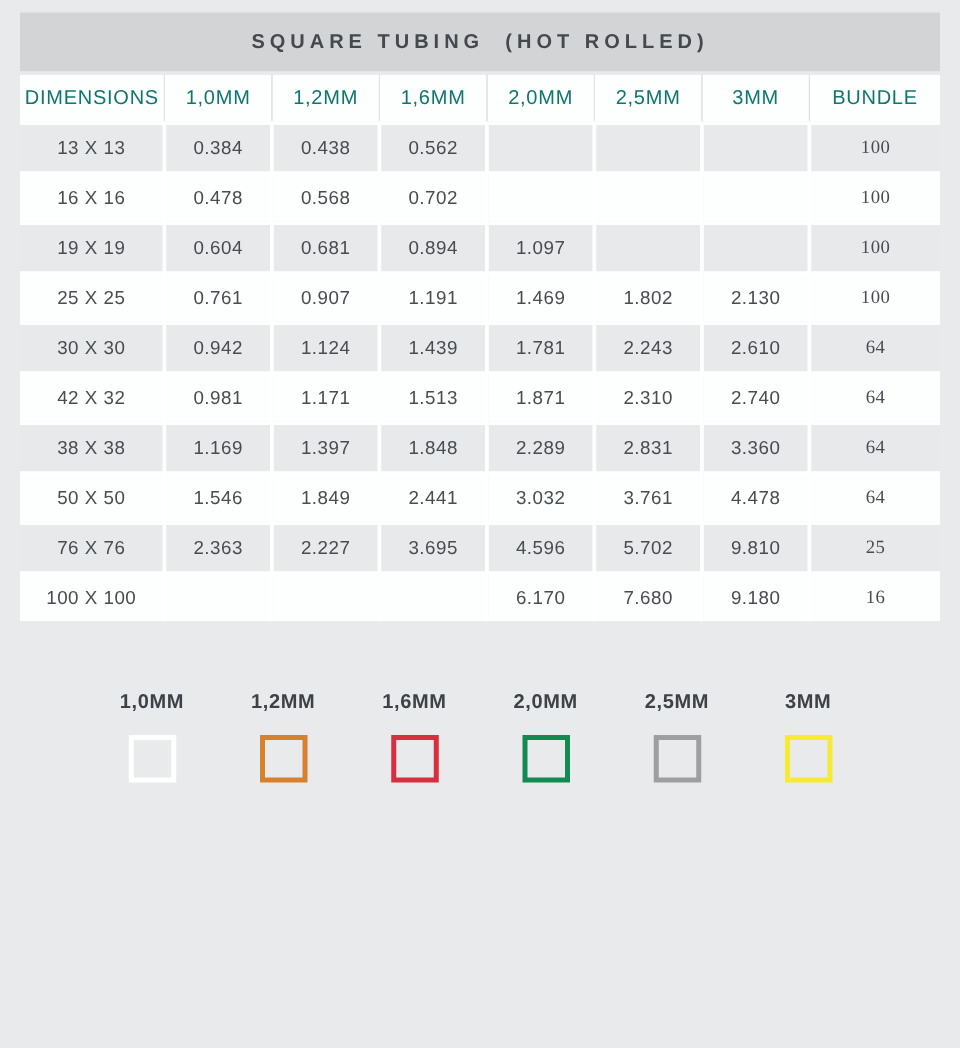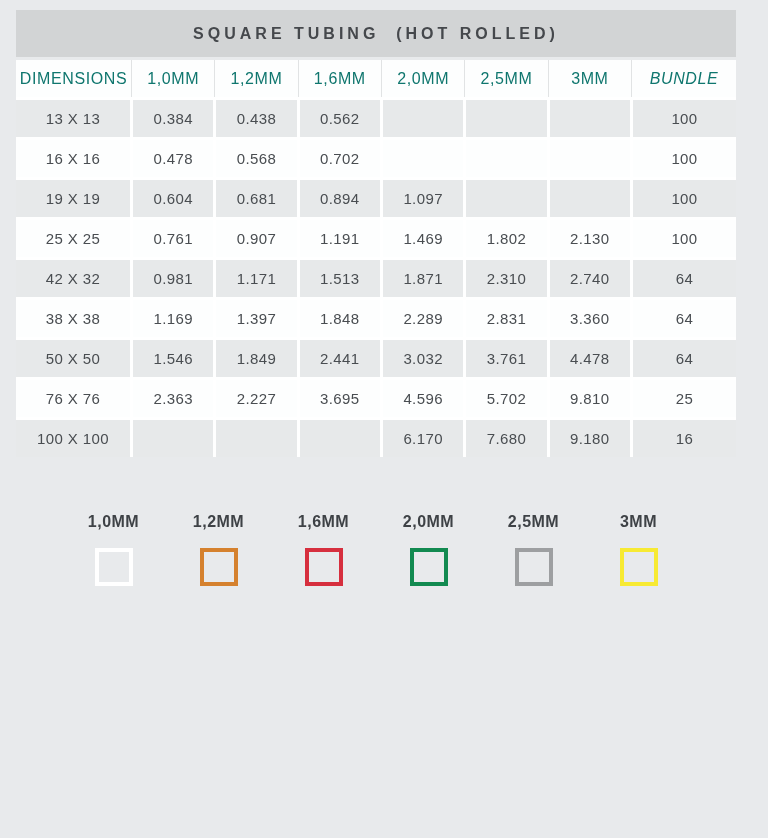--- a/index.html
+++ b/index.html
@@ -7,21 +7,21 @@
     padding: 0;
     background: #e8eaec;
     font-family: "Liberation Sans", sans-serif;
   }
   body {
     width: 768px;
     height: 838px;
     overflow: hidden;
   }
   .page {
-    padding: 10px 32px 0 16px;
+    padding: 10px 16px 0 16px;
   }
   
   .title-band {
     background: #d2d4d5;
     height: 47px;
     display: flex;
     align-items: center;
     justify-content: center;
     margin-bottom: 3px;
   }
@@ -49,30 +49,30 @@
     background: #fdfefe;
     font-size: 16px;
     font-weight: 400;
     color: #0f766e;
     letter-spacing: 0.6px;
     border-right: 1px solid #e1e3e4;
     border-bottom: 3px solid #ffffff;
   }
   thead th:last-child { border-right: none; }
   .col-dim    { width: 115px; }
-  .col-bundle { width: 104px; font-style: italic; }
+  .col-bundle { width: 104px; }
   tbody td {
     font-size: 15px;
     font-weight: 400;
     color: #494d51;
     letter-spacing: 0.4px;
     border-right: 3px solid #ffffff;
     border-bottom: 3px solid #ffffff;
   }
-  tbody td:last-child { border-right: none; }
+  tbody td:last-child { border-right: none; font-family: Liberation Serif, serif; }
   tbody tr:last-child td { border-bottom: none; }
   tbody tr:nth-child(odd)  td { background: #e7e9ea; }
   tbody tr:nth-child(even) td { background: #fdfefe; }
   
   .legend {
     display: flex;
     justify-content: center;
     margin-top: 56px;
   }
   .legend-item {
@@ -152,20 +152,30 @@
           <td>25 X 25</td>
           <td>0.761</td>
           <td>0.907</td>
           <td>1.191</td>
           <td>1.469</td>
           <td>1.802</td>
           <td>2.130</td>
           <td>100</td>
         </tr>
         <tr>
+          <td>30 X 30</td>
+          <td>0.942</td>
+          <td>1.124</td>
+          <td>1.439</td>
+          <td>1.781</td>
+          <td>2.243</td>
+          <td>2.610</td>
+          <td>64</td>
+        </tr>
+        <tr>
           <td>42 X 32</td>
           <td>0.981</td>
           <td>1.171</td>
           <td>1.513</td>
           <td>1.871</td>
           <td>2.310</td>
           <td>2.740</td>
           <td>64</td>
         </tr>
         <tr>

